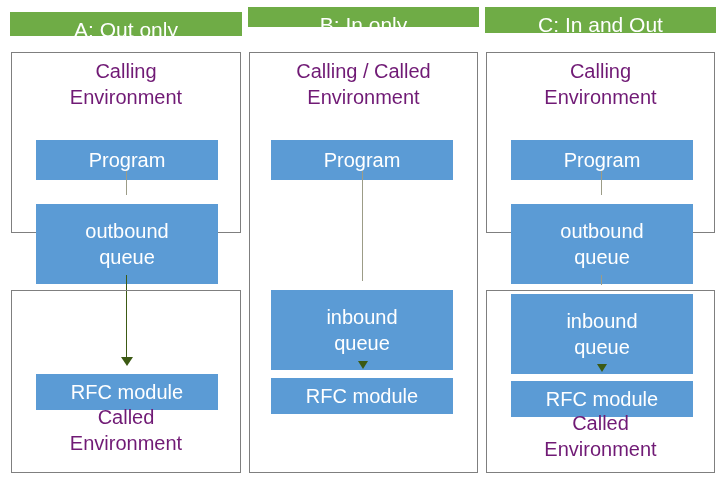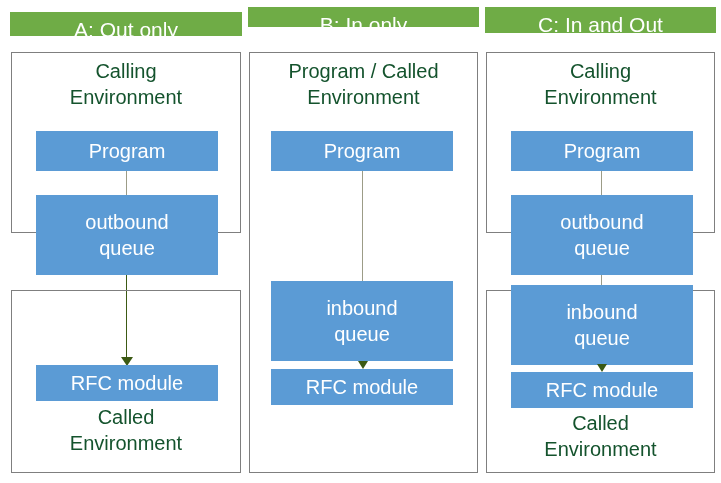--- a/index.html
+++ b/index.html
@@ -37,39 +37,40 @@
     position: absolute;
     border: 1px solid #7F7F7F;
     background: transparent;
     box-sizing: border-box;
   }
 
   
   .env-label {
     position: absolute;
     text-align: center;
-    color: #14532d;
+    color: #701a75;
     font-size: 20px;
     line-height: 26px;
     white-space: pre-line;
   }
 
   
   .blue-box {
     position: absolute;
     background: #5B9BD5;
     color: #ffffff;
     font-size: 20px;
     text-align: center;
     box-sizing: border-box;
     display: flex;
     align-items: center;
     justify-content: center;
     line-height: 26px;
     white-space: pre-line;
+    margin-top: 9px;
   }
 
   
   .connector {
     position: absolute;
     width: 1px;
     background: #9C9C87;
   }
 
   
@@ -118,21 +119,21 @@
 
   <div class="blue-box" style="left:36px; top:365px; width:182px; height:36px;">RFC module</div>
 
   <div class="env-label" style="left:11px; top:404px; width:230px;">Called
 Environment</div>
 
   <div class="col-header" style="left:248px; top:7px; width:231px; height:20px;">B: In only</div>
 
   <div class="env-box" style="left:249px; top:52px; width:229px; height:421px;"></div>
 
-  <div class="env-label" style="left:249px; top:58px; width:229px;">Program / Called
+  <div class="env-label" style="left:249px; top:58px; width:229px;">Calling / Called
 Environment</div>
 
   <div class="blue-box" style="left:271px; top:131px; width:182px; height:40px;">Program</div>
 
   <div class="connector" style="left:362px; top:171px; height:110px;"></div>
 
   <div class="blue-box" style="left:271px; top:281px; width:182px; height:80px;">inbound
 queue</div>
 
   <div class="arrow-shaft" style="left:362px; top:361px; height:4px;"></div>

